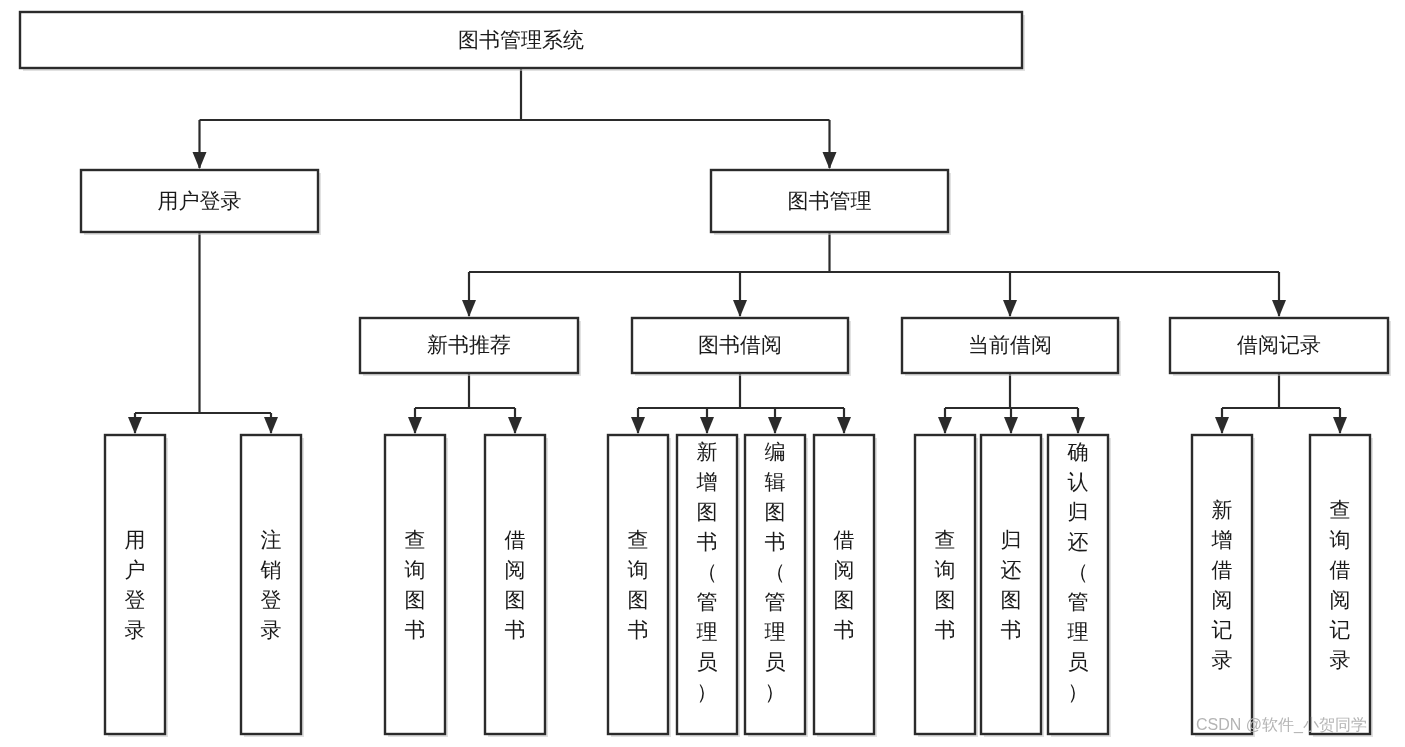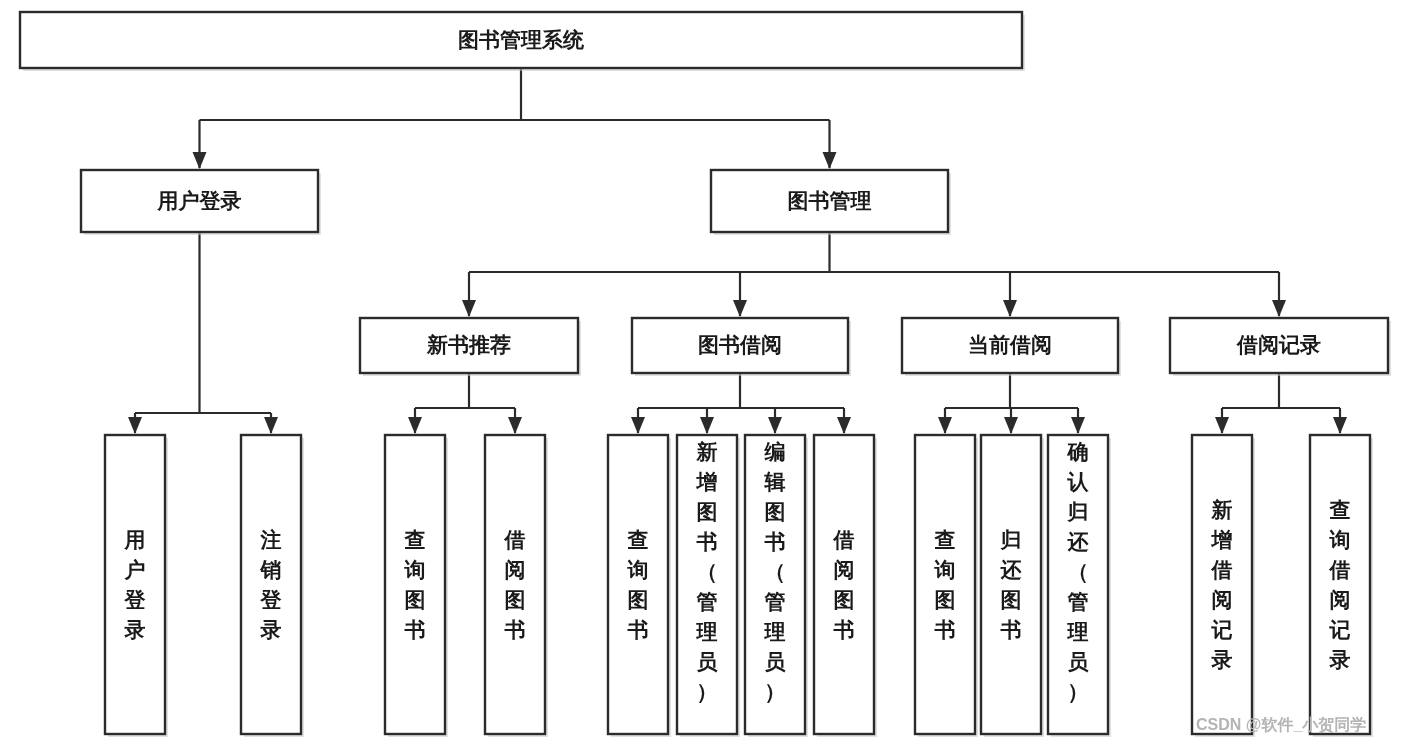--- a/index.html
+++ b/index.html
@@ -9,21 +9,20 @@
   }
   body {
     font-family: "Liberation Sans", "DejaVu Sans", sans-serif;
   }
   #diagram-root {
     position: relative;
     width: 1405px;
     height: 747px;
     background: #ffffff;
     overflow: hidden;
-    font-weight: bold;
   }
   svg#flowchart {
     position: absolute;
     top: 0;
     left: 0;
     width: 1405px;
     height: 747px;
     display: block;
   }
   .node-box {

